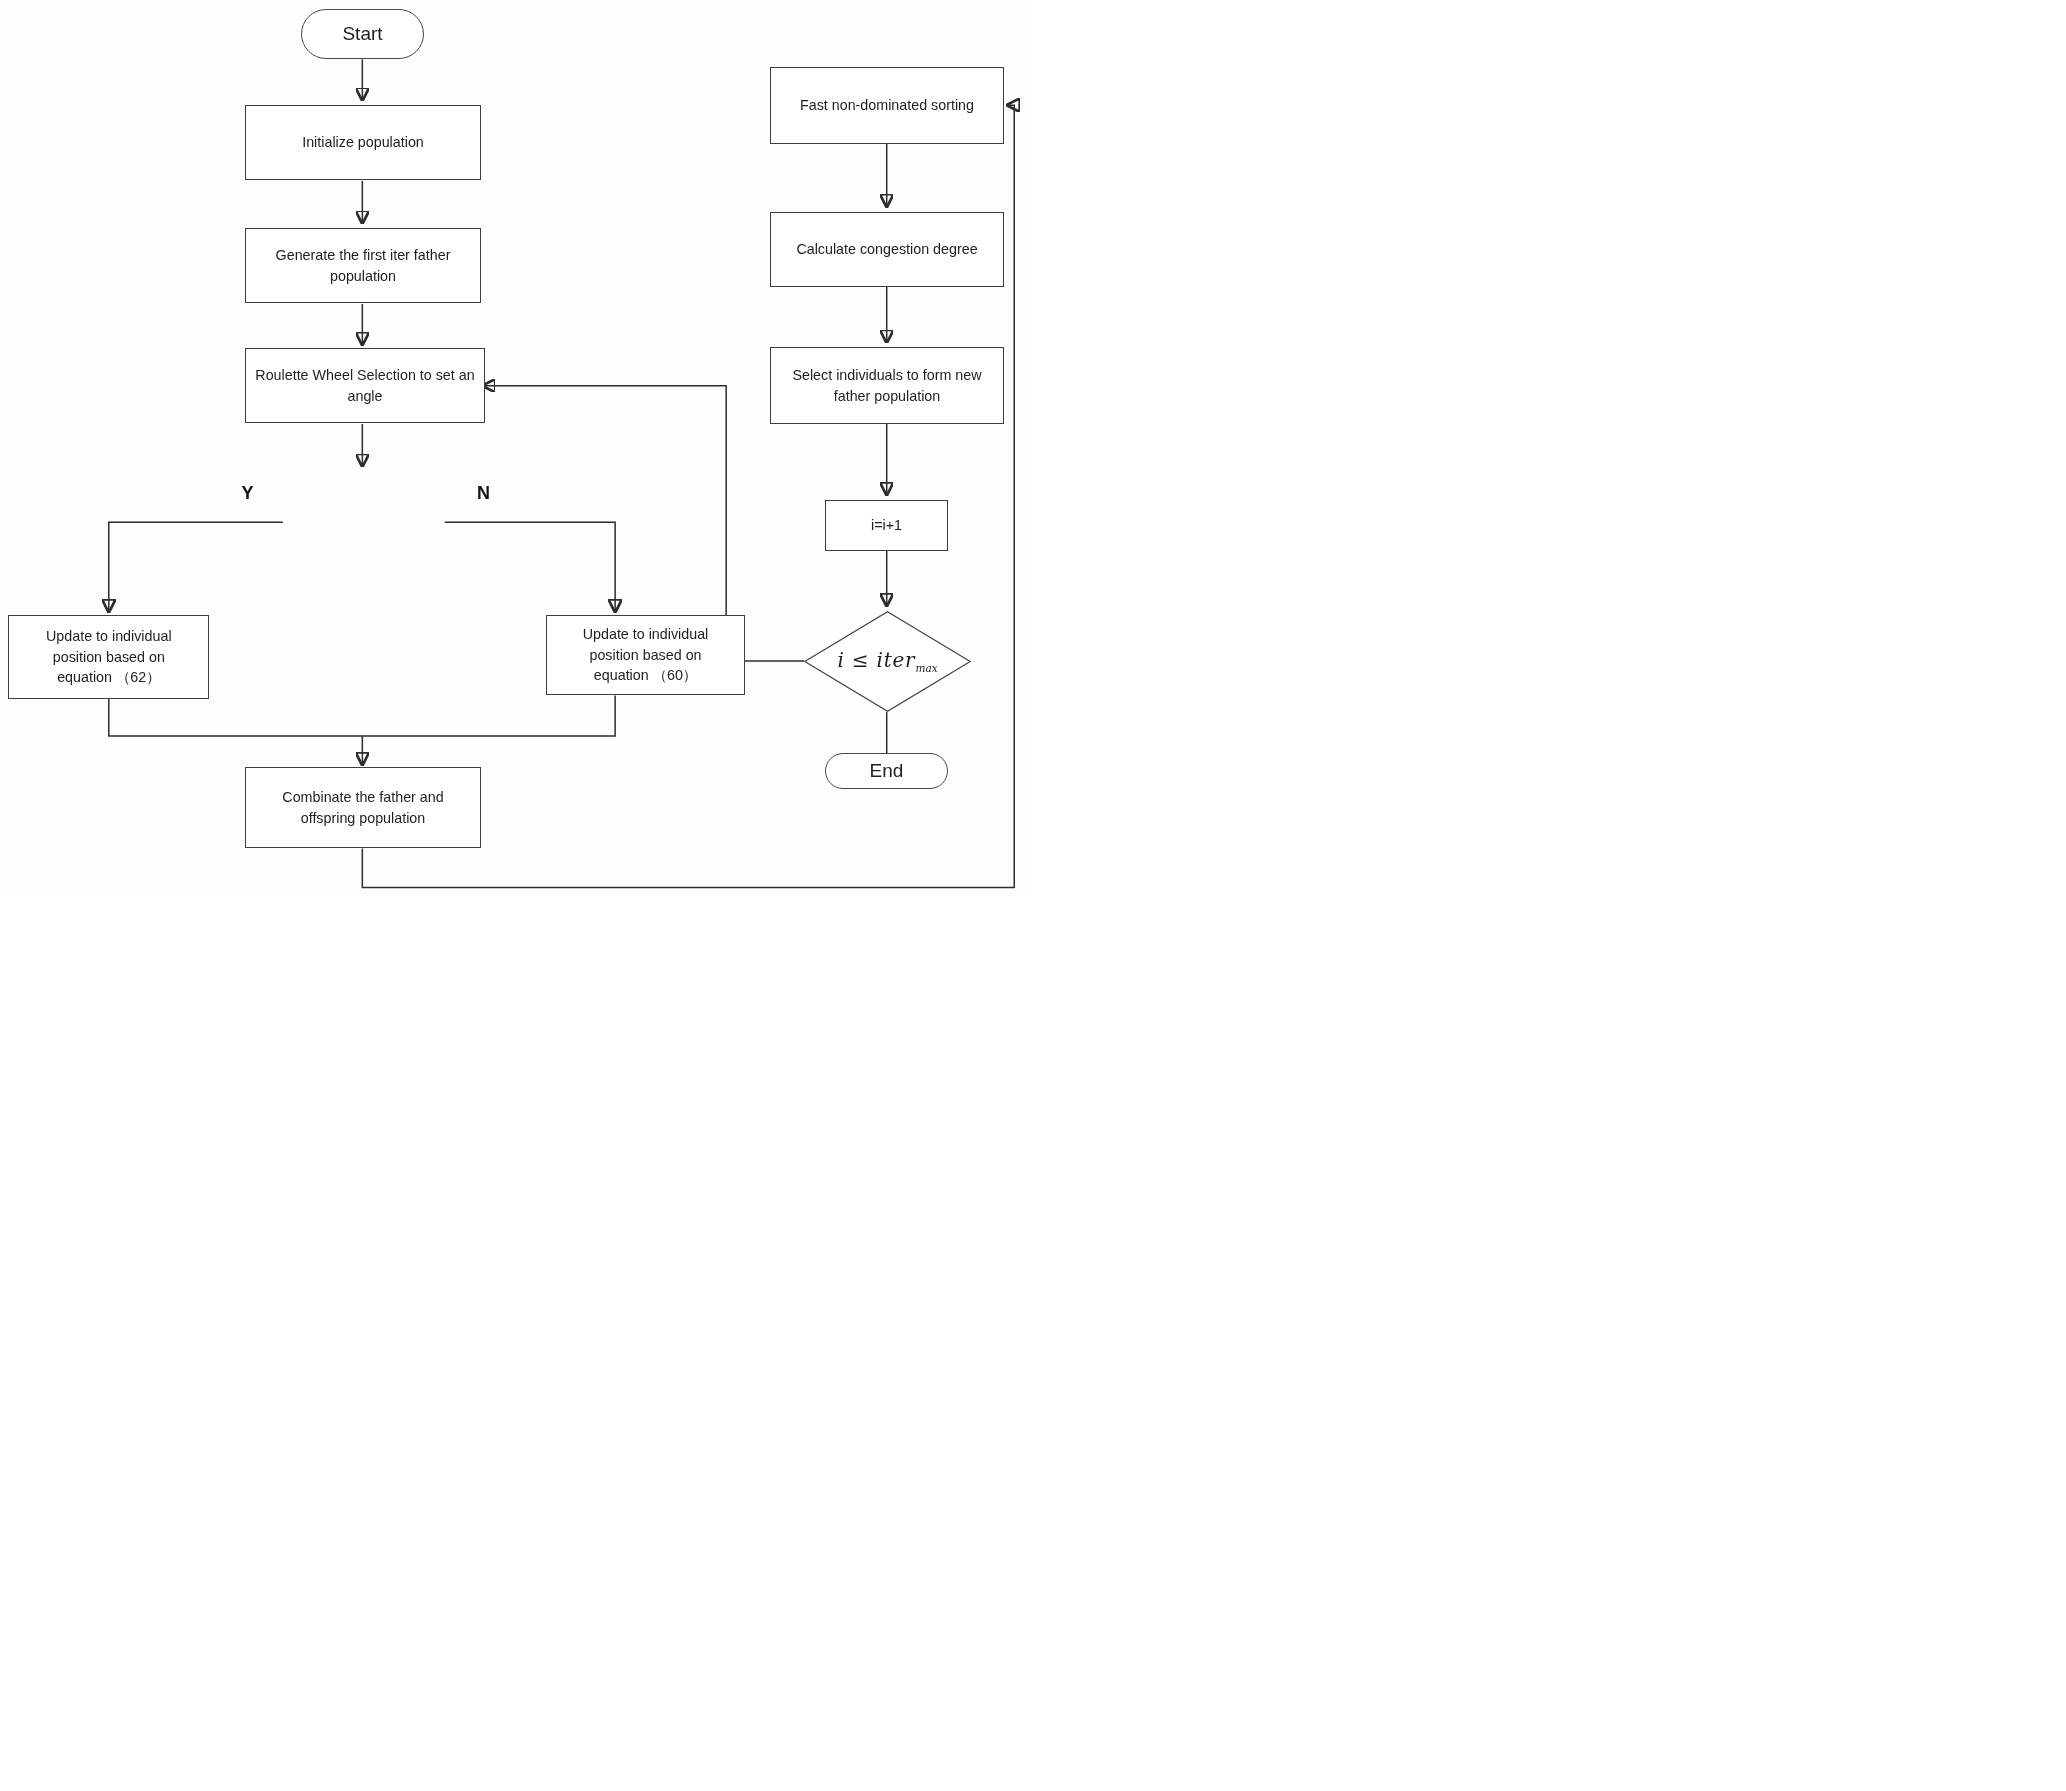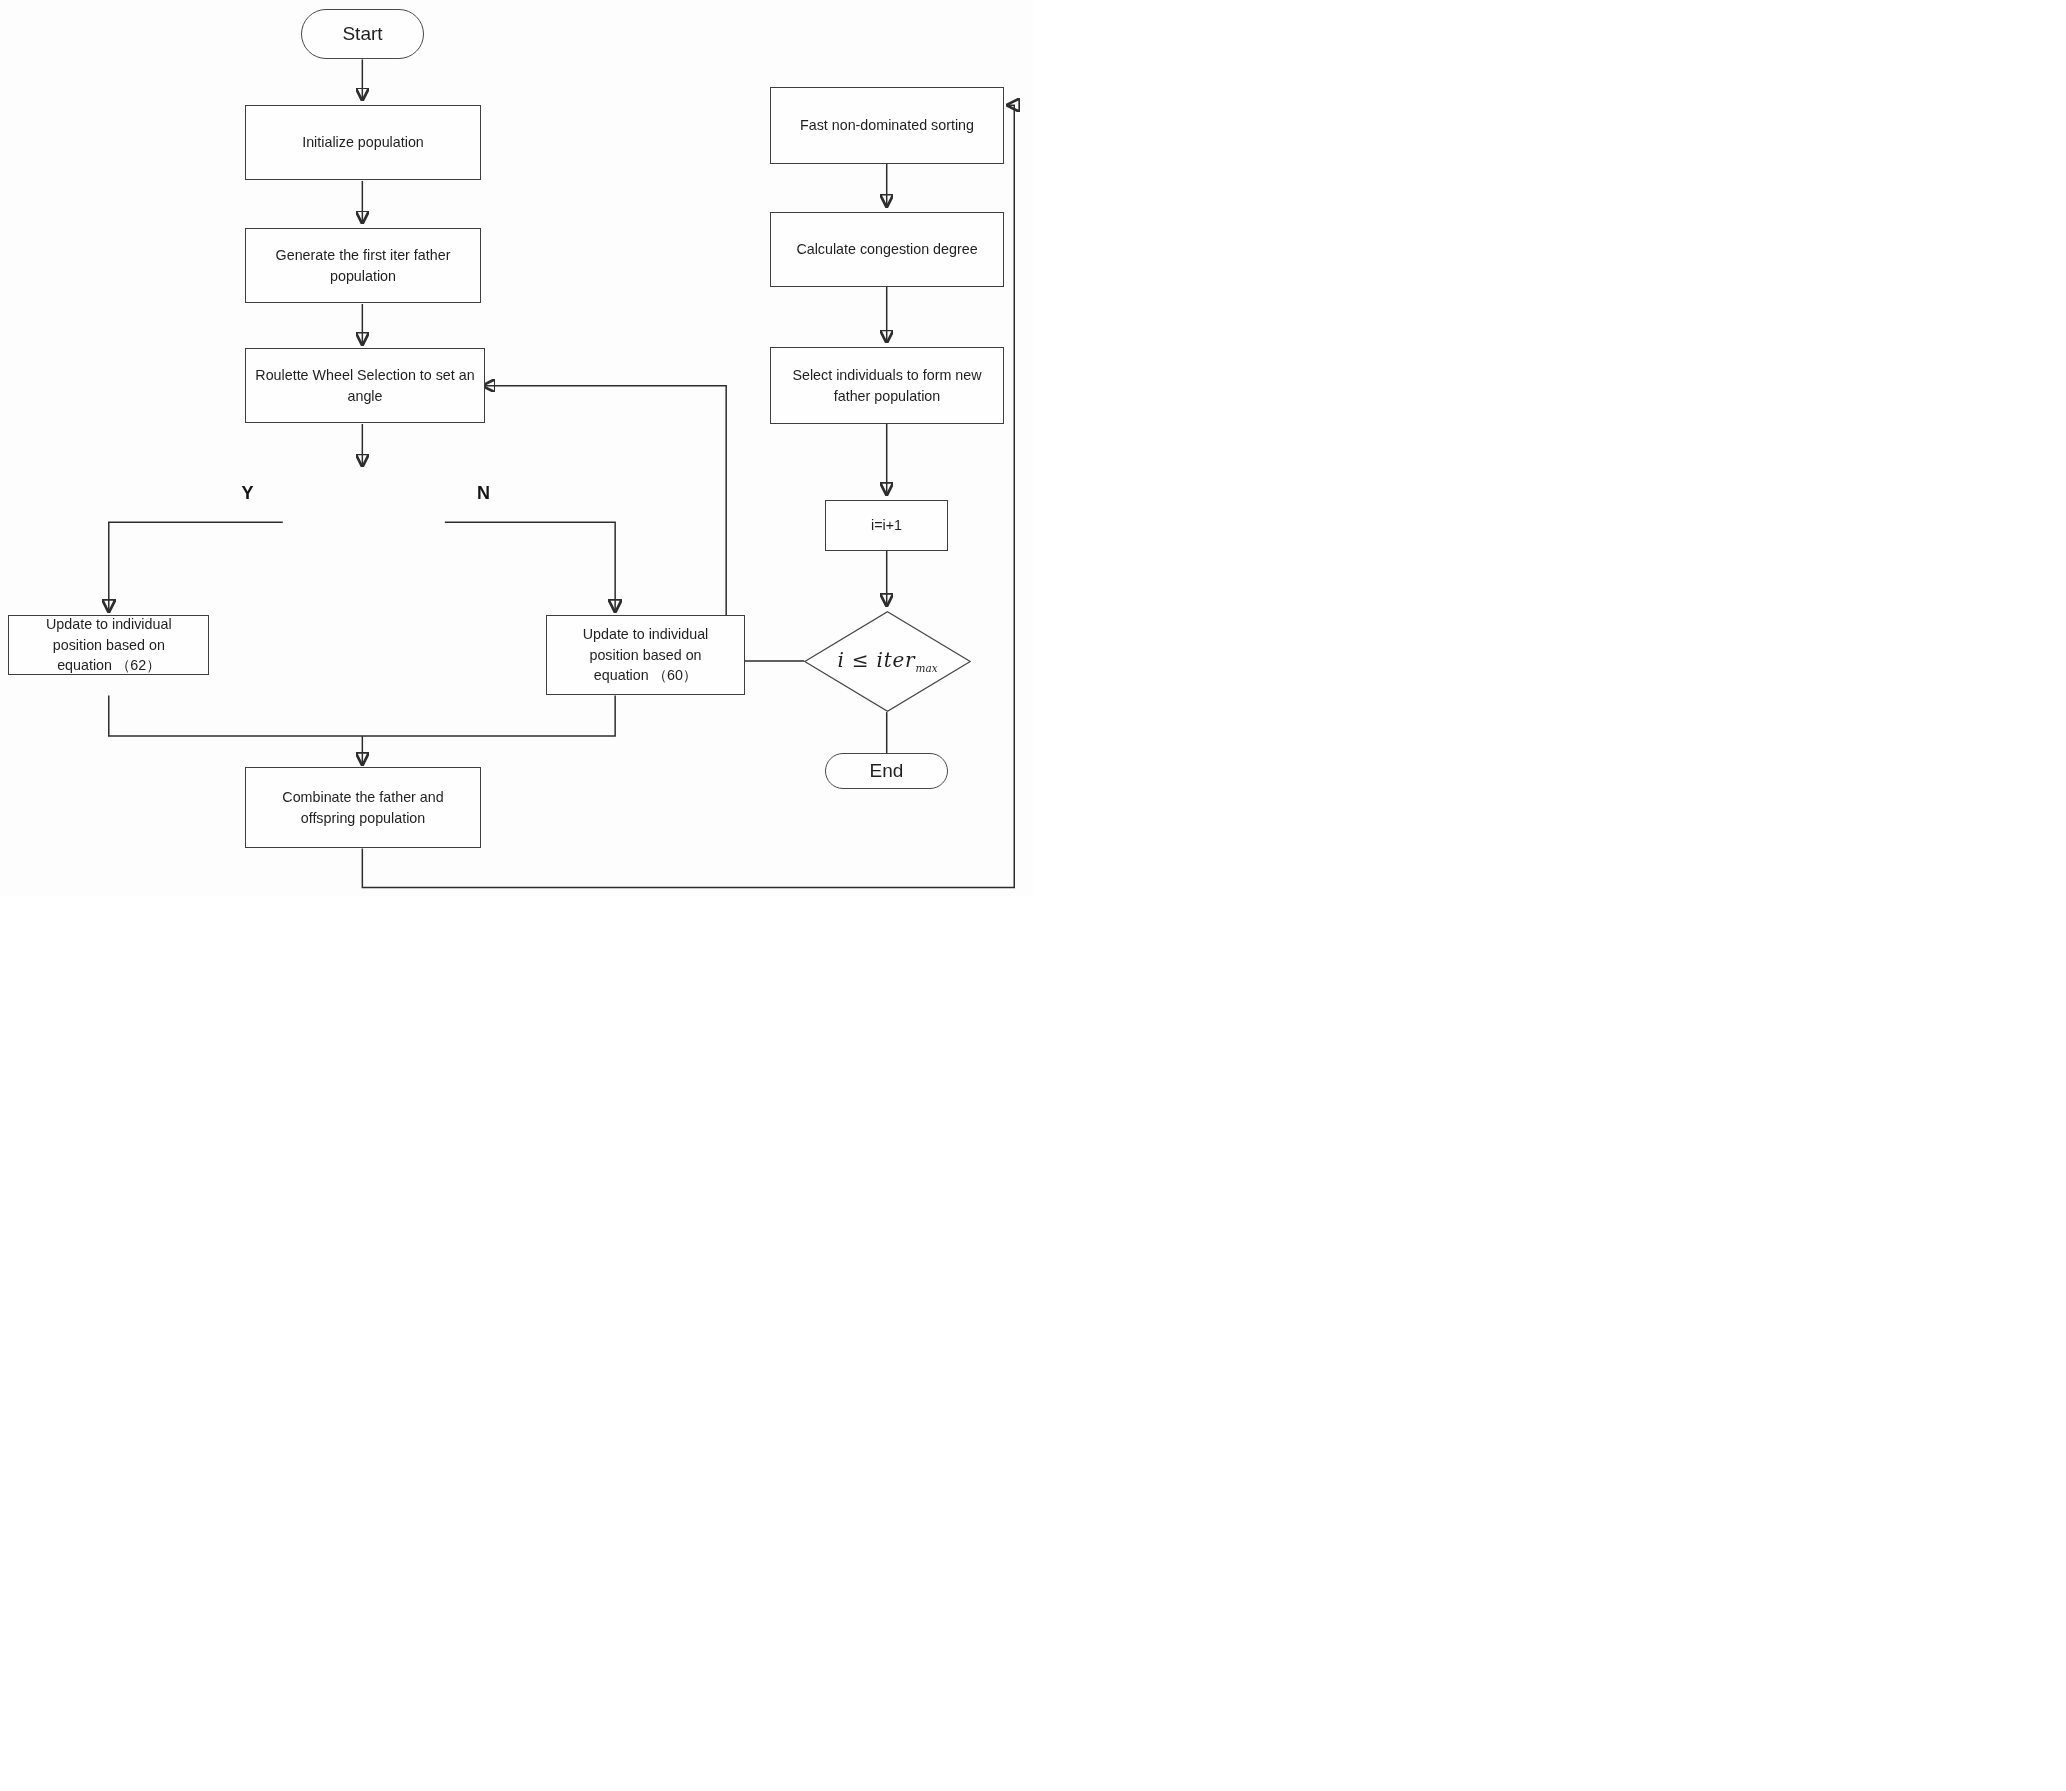--- a/index.html
+++ b/index.html
@@ -123,33 +123,33 @@
   </div>
 
   <div class="node rect" style="left:245px; top:348px; width:240px; height:75px;">
     <span>Roulette Wheel Selection to set an angle</span>
   </div>
 
 
   <div class="branch" style="left:225px; top:483px; width:45px;">Y</div>
   <div class="branch" style="left:461px; top:483px; width:45px;">N</div>
 
-  <div class="node rect narrowtext" style="left:8.3px; top:615px; width:201px; height:60px;">
+  <div class="node rect narrowtext" style="left:8.3px; top:615px; width:201px; height:84px;">
     <span>Update to individual position based on equation （62）</span>
   </div>
 
   <div class="node rect narrowtext" style="left:546px; top:615px; width:199px; height:80px;">
     <span>Update to individual position based on equation （60）</span>
   </div>
 
   <div class="node rect" style="left:245px; top:767px; width:236px; height:81px;">
     <span>Combinate the father and offspring population</span>
   </div>
 
-  <div class="node rect" style="left:770px; top:67px; width:234px; height:77px;margin-top:20px;">
+  <div class="node rect" style="left:770px; top:67px; width:234px; height:77px;">
     <span>Fast non-dominated sorting</span>
   </div>
 
   <div class="node rect" style="left:770px; top:212px; width:234px; height:75px;">
     <span>Calculate congestion degree</span>
   </div>
 
   <div class="node rect" style="left:770px; top:347px; width:234px; height:77px;">
     <span>Select individuals to form new father population</span>
   </div>

